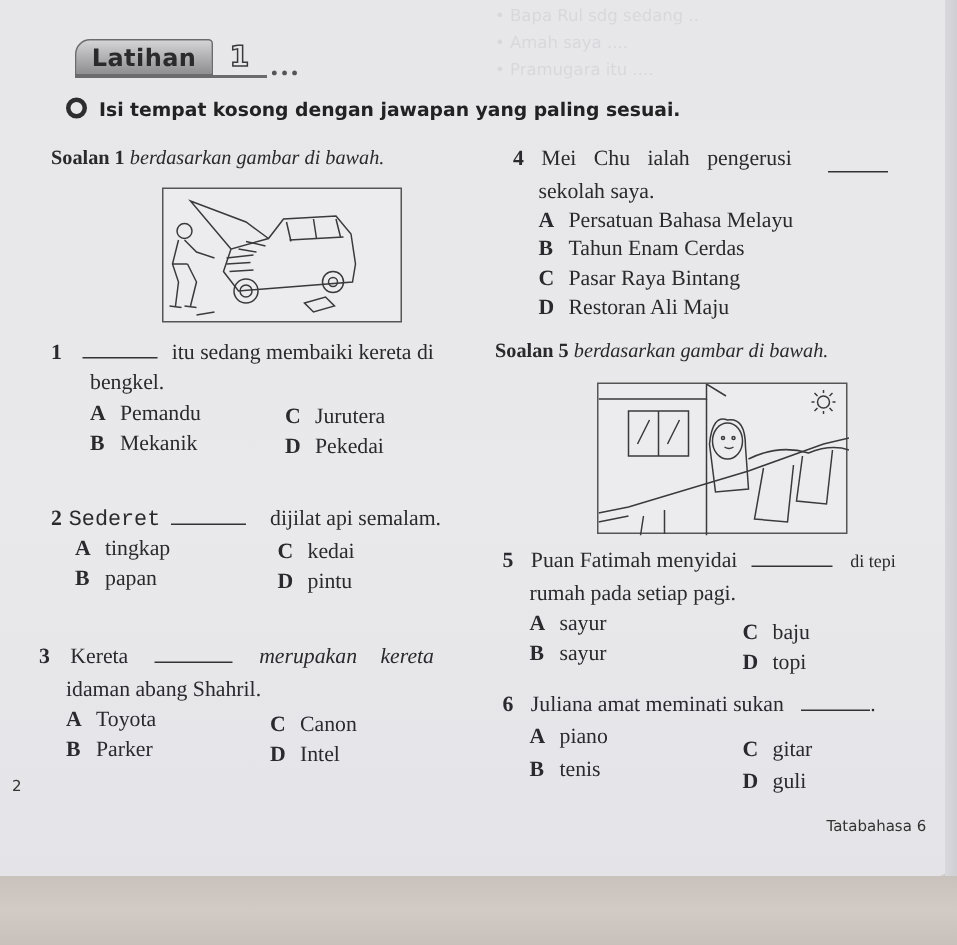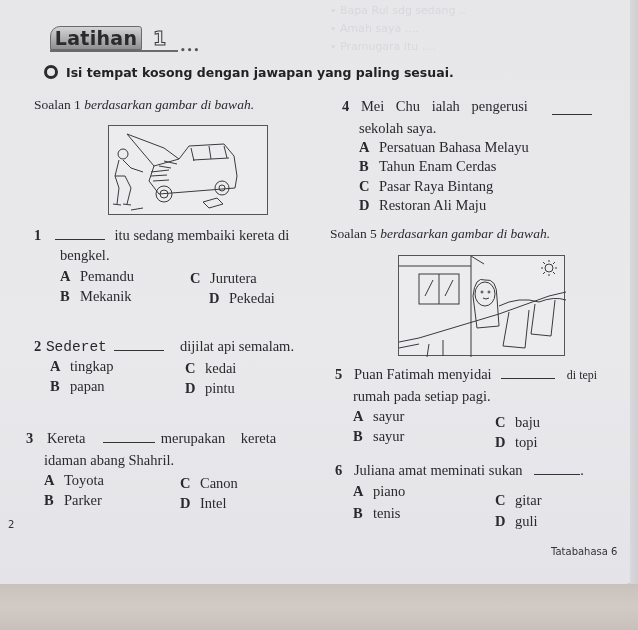--- a/index.html
+++ b/index.html
@@ -33,21 +33,21 @@
   
   .latihan-tab {
     position: absolute; left: 50px; top: 26px; width: 92px; height: 24px;
     background: linear-gradient(180deg, #d4d4d6 0%, #8f8f92 100%);
     border-top-left-radius: 10px; border-top-right-radius: 3px;
     border: 1px solid #6b6b6e;
     display: flex; align-items: center; justify-content: center;
   }
   .latihan-tab span {
     font-family: "DejaVu Sans", sans-serif; font-weight: bold;
-    font-size: 19px; color: #2a2a2c; letter-spacing: 0.3px;
+    font-size: 16px; color: #2a2a2c; letter-spacing: 0.3px;
   }
   .latihan-line {
     position: absolute; left: 50px; top: 50px; width: 128px; height: 2px;
     background: #6b6b6e;
   }
   .latihan-dots {
     position: absolute; left: 180px; top: 45px;
     font-family: "DejaVu Sans", sans-serif; font-size: 9px; color: #555;
     letter-spacing: 1px; font-weight: bold;
   }
@@ -65,21 +65,21 @@
     font-family: "DejaVu Sans", sans-serif; font-weight: bold;
     font-size: 12.5px; color: #222;
   }
 
   .q { font-size: 14.5px; color: #2a2a2e; }
   .q b { font-weight: bold; }
   .opt { font-size: 14.5px; color: #2a2a2e; }
   .opt .l { font-weight: bold; display: inline-block; width: 20px; }
   .blank { display: inline-block; border-bottom: 1px solid #333; vertical-align: baseline; }
   .sec { font-size: 13.5px; }
-  .sec b { font-weight: normal; }
+  .sec b { font-weight: bold; }
   .sec i { font-style: italic; }
 
   .pic {
     position: absolute; border: 1px solid #555; background: #ececee;
   }
   .pagenum { font-family: "DejaVu Sans", sans-serif; font-size: 10px; color: #333; }
   .footer { font-family: "DejaVu Sans", sans-serif; font-size: 10px; color: #333; }
 </style>
 </head>
 <body>
@@ -129,38 +129,38 @@
 
   <div class="abs q" style="left:34px;top:227px;">
     <b>1</b>
     <span class="blank" style="width:50px;margin-left:10px;"></span>
     <span style="margin-left:6px;">itu sedang membaiki kereta di</span>
   </div>
   <div class="abs q" style="left:60px;top:247px;">bengkel.</div>
   <div class="abs opt" style="left:60px;top:268px;"><span class="l">A</span><span>Pemandu</span></div>
   <div class="abs opt" style="left:60px;top:288px;"><span class="l">B</span><span>Mekanik</span></div>
   <div class="abs opt" style="left:190px;top:270px;"><span class="l">C</span><span>Jurutera</span></div>
-  <div class="abs opt" style="left:190px;top:290px;margin-left:19px;"><span class="l">D</span><span>Pekedai</span></div>
+  <div class="abs opt" style="left:190px;top:290px;"><span class="l">D</span><span>Pekedai</span></div>
 
   <div class="abs q" style="left:34px;top:338px;">
     <b>2</b>
     <span style="margin-left:1px;font-family:Liberation Mono, monospace;">Sederet</span>
     <span class="blank" style="width:50px;margin-left:4px;"></span>
     <span style="margin-left:12px;">dijilat api semalam.</span>
   </div>
   <div class="abs opt" style="left:50px;top:358px;"><span class="l">A</span><span>tingkap</span></div>
   <div class="abs opt" style="left:50px;top:378px;"><span class="l">B</span><span>papan</span></div>
   <div class="abs opt" style="left:185px;top:360px;"><span class="l">C</span><span>kedai</span></div>
   <div class="abs opt" style="left:185px;top:380px;"><span class="l">D</span><span>pintu</span></div>
 
   <div class="abs q" style="left:26px;top:430px;">
     <b>3</b>
     <span style="margin-left:10px;">Kereta</span>
     <span class="blank" style="width:52px;margin-left:14px;"></span>
-    <span style="margin-left:2px;word-spacing:12px;">merupakan kereta</span>
+    <span style="margin-left:14px;word-spacing:12px;font-style:italic;">merupakan kereta</span>
   </div>
   <div class="abs q" style="left:44px;top:452px;">idaman abang Shahril.</div>
   <div class="abs opt" style="left:44px;top:472px;"><span class="l">A</span><span>Toyota</span></div>
   <div class="abs opt" style="left:44px;top:492px;"><span class="l">B</span><span>Parker</span></div>
   <div class="abs opt" style="left:180px;top:475px;"><span class="l">C</span><span>Canon</span></div>
   <div class="abs opt" style="left:180px;top:495px;"><span class="l">D</span><span>Intel</span></div>
 
   <div class="abs pagenum" style="left:8px;top:519px;">2</div>
 
   <div class="abs q" style="left:342px;top:98px;word-spacing:8px;">

